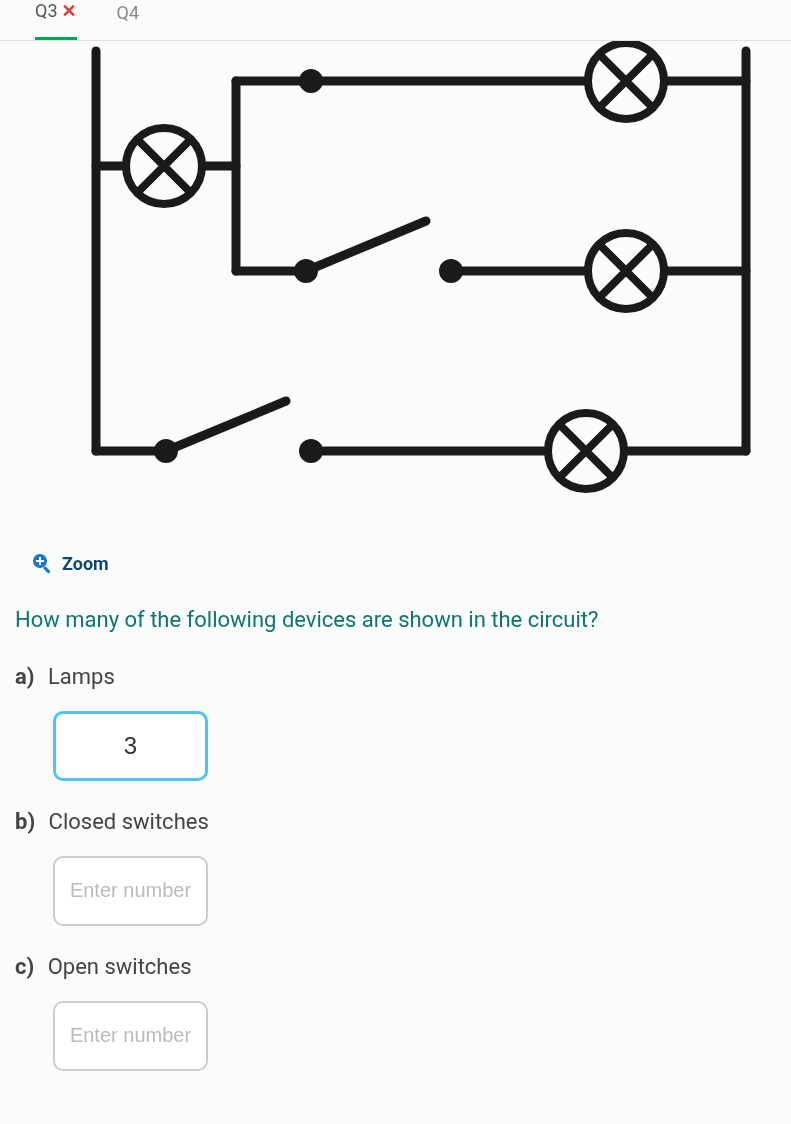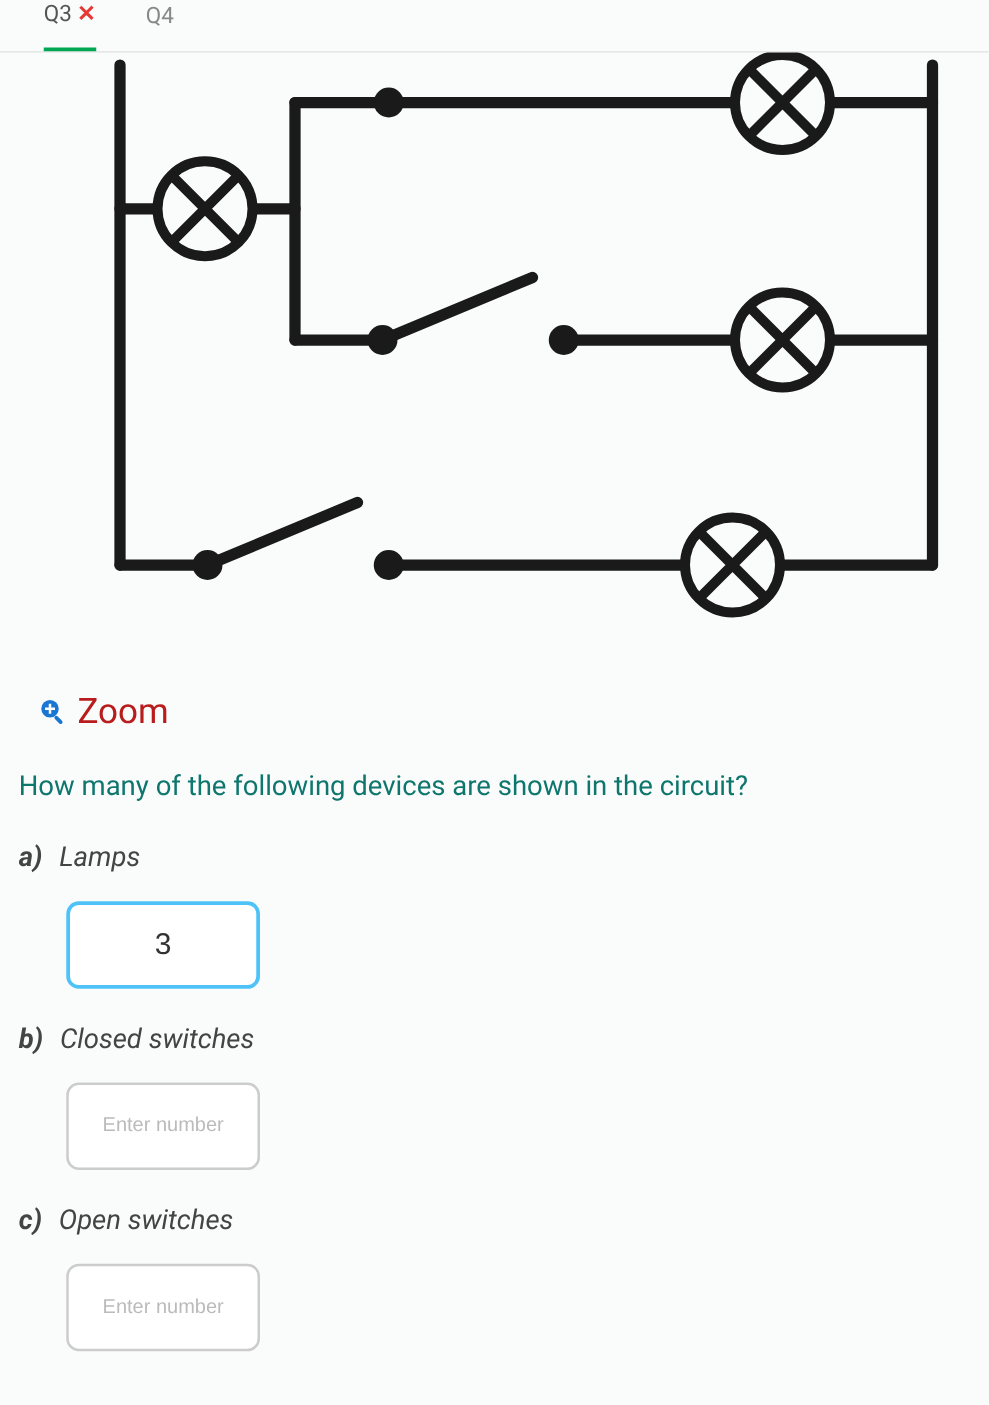--- a/index.html
+++ b/index.html
@@ -15,39 +15,39 @@
     padding: 0 35px;
     border-bottom: 1px solid #e0e0e0;
     font-size: 18px;
     color: #888;
   }
   .tab { padding-bottom: 16px; display:flex; align-items:center; gap:4px;}
   .tab.active { border-bottom: 3px solid #00a651; color:#555;}
   .tab .x { color:#e53935; font-weight:bold;}
   .diagram-wrap { padding: 0 20px 30px 20px; }
   .zoom-row { padding: 10px 30px 20px 30px; display:flex; align-items:center; gap:8px;}
-  .zoom-row .label { color:#b91c1c; font-weight:400; font-size:28px;}
+  .zoom-row .label { color:#0c4a6e; font-weight:700; font-size:18px;}
   .question { padding: 10px 15px; font-size: 22px; color:#0f766e; line-height:1.4;}
   .part { padding: 18px 15px 0 15px; }
-  .part-label { font-size: 22px; color:#444;font-style:italic; }
+  .part-label { font-size: 22px; color:#444; }
   .part-label .letter { font-weight:700; margin-right:8px;}
   .input-box {
     margin: 22px 0 10px 38px;
     width: 155px; height: 70px;
     border: 3px solid #4fc3f7;
     border-radius: 10px;
     background:#fff;
     font-size: 24px;
     text-align:center;
     color:#333;
     outline:none;
   }
   .input-box.empty {
     border: 2px solid #ccc;
-    font-size:16px;
+    font-size:20px;
     color:#aaa;
   }
   .input-box::placeholder { color:#bbb; }
   svg.circuit { display:block; margin:0 auto; }
 </style>
 </head>
 <body>
 
 <div class="tabs">
   <div class="tab active">

